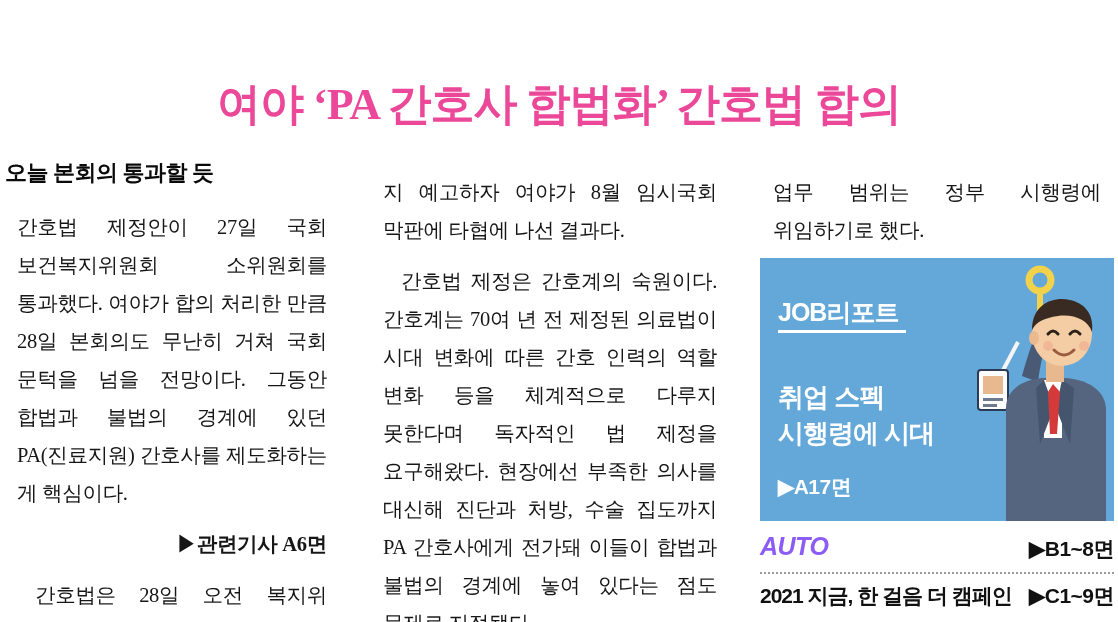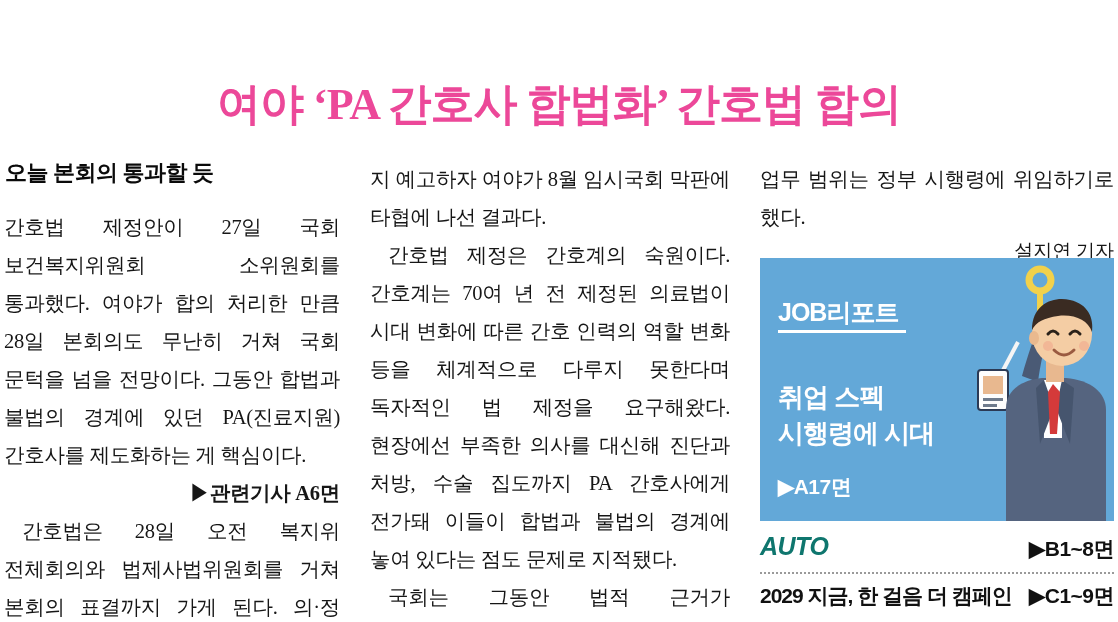--- a/index.html
+++ b/index.html
@@ -68,21 +68,21 @@
     font-family: "Liberation Serif", serif;
     font-size: 20.5px;
     line-height: 38px;
     letter-spacing: -0.3px;
     color: #161616;
     text-align: justify;
     margin: 0;
     word-break: keep-all;
   }
   .body-text p {
-    margin: 0;
+    margin: 13px;
     text-indent: 18px;
   }
   .body-text p.noindent {
     text-indent: 0;
   }
   .related {
     font-weight: bold;
     float: right;
   }
   .byline {
@@ -168,21 +168,21 @@
     height: 34px;
   }
   .auto-label {
     position: absolute;
     left: 0;
     top: 0;
     font-family: "Liberation Sans", sans-serif;
     font-weight: bold;
     font-style: italic;
     font-size: 25px;
-    color: #0f766e;
+    color: #8b5cf6;
     letter-spacing: -0.5px;
   }
   .auto-page {
     position: absolute;
     right: 0;
     top: 3px;
     font-family: "Liberation Sans", sans-serif;
     font-weight: bold;
     font-size: 21px;
     color: #111111;
@@ -318,17 +318,17 @@
   </div>
 
   <div class="auto-row">
     <span class="auto-label">AUTO</span>
     <span class="auto-page">▶B1~8면</span>
   </div>
 
   <div class="dotted-sep"></div>
 
   <div class="camp-row">
-    <span class="camp-label">2029 지금, 한 걸음 더 캠페인</span>
+    <span class="camp-label">2021 지금, 한 걸음 더 캠페인</span>
     <span class="camp-page">▶C1~9면</span>
   </div>
 
 </div>
 
 </body></html>

